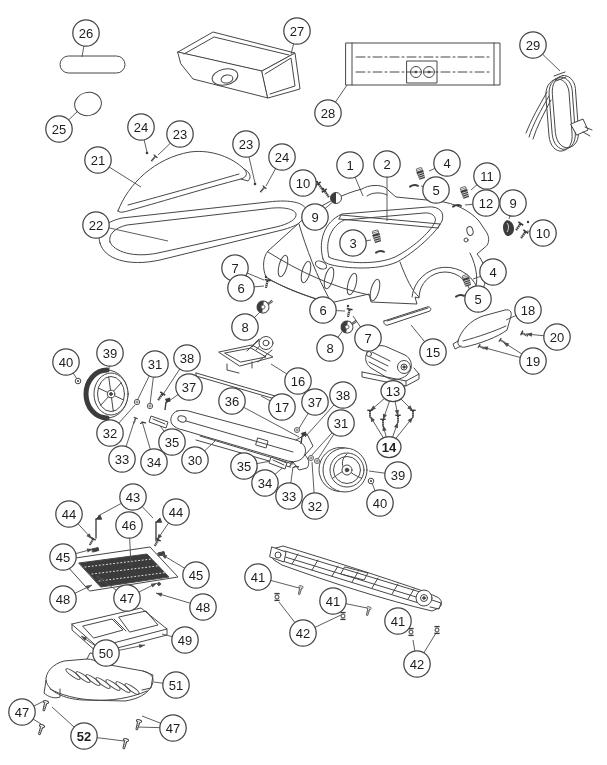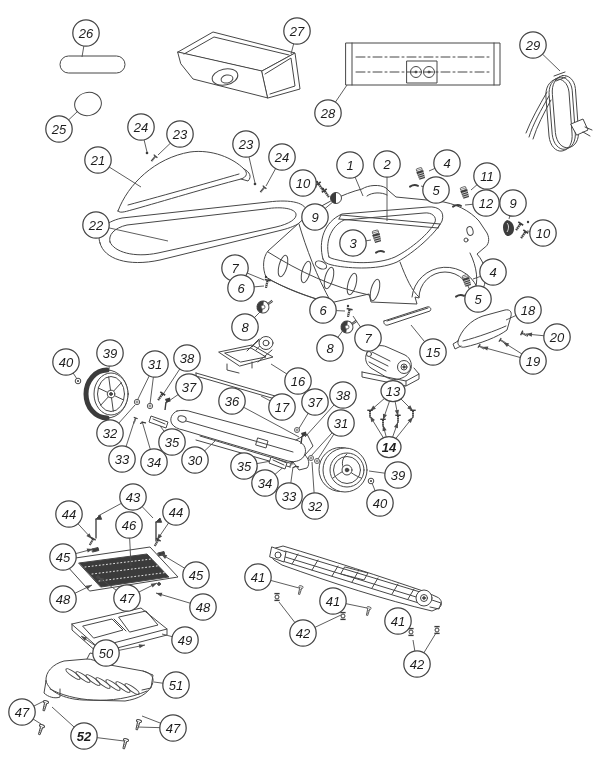--- a/index.html
+++ b/index.html
@@ -1,17 +1,17 @@
 <!DOCTYPE html>
 <html><head>
 <meta charset="utf-8">
 <title>diagram</title>
 <style>
   html,body{margin:0;padding:0;background:#ffffff;}
-  .stage{width:607px;height:765px;position:relative;background:#fff;overflow:hidden;font-style:italic;}
+  .stage{width:607px;height:765px;position:relative;background:#fff;overflow:hidden;}
   svg{display:block;}
   .ln{fill:none;stroke:#474747;stroke-width:1;stroke-linecap:round;stroke-linejoin:round;}
   .fw{fill:#ffffff;stroke:#474747;stroke-width:1;stroke-linejoin:round;}
   .lead{fill:none;stroke:#4c4c4c;stroke-width:0.9;}
   .balloon circle, .balloon ellipse{fill:#ffffff;stroke:#454545;stroke-width:1.25;}
   .balloon text{font-family:"Liberation Sans",sans-serif;font-size:13px;fill:#1d1d1d;text-anchor:middle;}
   .balloon.bold text{font-weight:700;}
   .speck{fill:none;stroke:#ffffff;stroke-width:1;stroke-dasharray:1 2.6;opacity:.85;}
 </style>
 </head>

